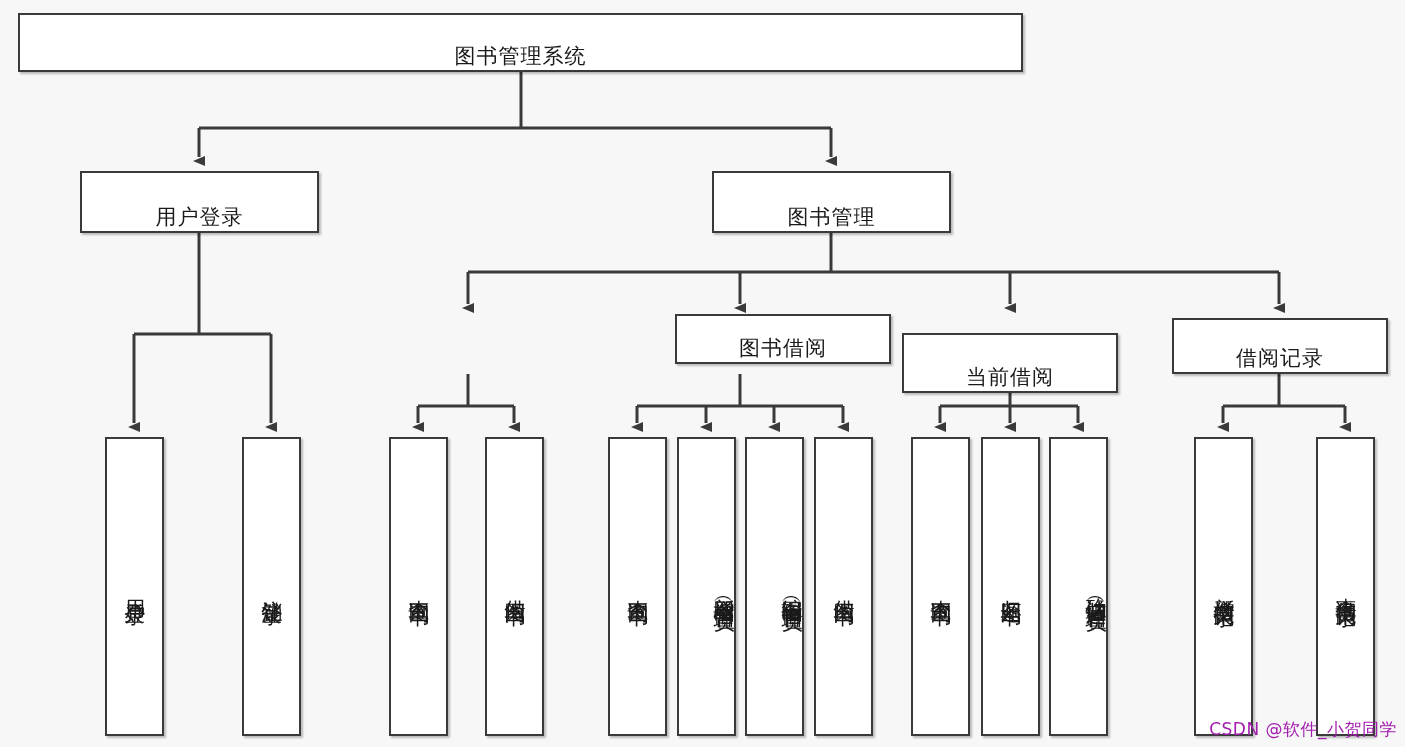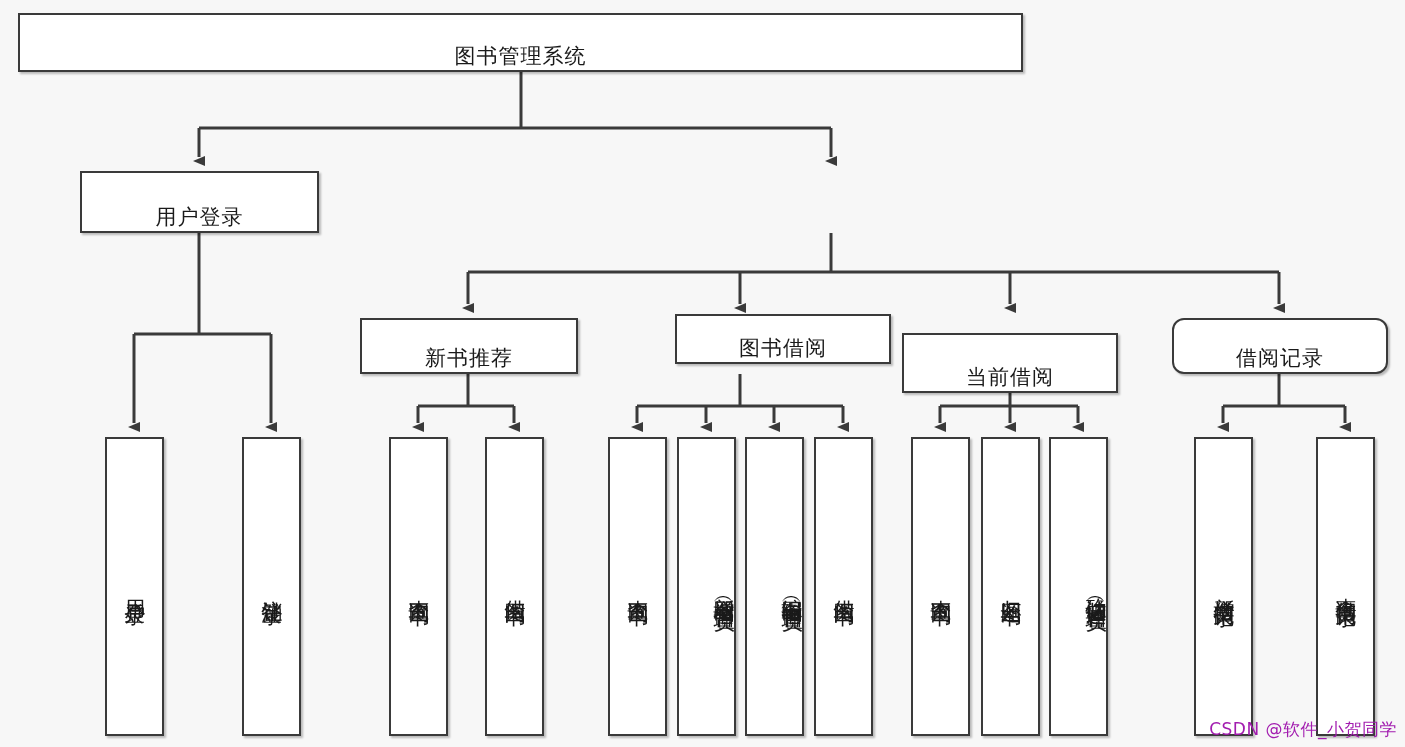--- a/index.html
+++ b/index.html
@@ -122,31 +122,31 @@
     </g>
   </svg>
 
   <div class="node-box horizontal" style="left:18px; top:13px; width:1005px; height:59px;">
     <span class="node-label">图书管理系统</span>
   </div>
 
   <div class="node-box horizontal" style="left:80px; top:171px; width:239px; height:62px;">
     <span class="node-label">用户登录</span>
   </div>
+  <div class="node-box horizontal" style="left:712px; top:171px; width:239px; height:62px;">
+    <span class="node-label">图书管理</span>
+  </div>
 
-  <div class="node-box horizontal" style="left:360px; top:318px; width:218px; height:56px;">
-    <span class="node-label">新书推荐</span>
-  </div>
   <div class="node-box horizontal" style="left:632px; top:314px; width:216px; height:50px;margin-left:43px;">
     <span class="node-label">图书借阅</span>
   </div>
   <div class="node-box horizontal" style="left:902px; top:333px; width:216px; height:60px;">
     <span class="node-label">当前借阅</span>
   </div>
-  <div class="node-box horizontal" style="left:1172px; top:318px; width:216px; height:56px;border-radius:12px;">
+  <div class="node-box horizontal" style="left:1172px; top:318px; width:216px; height:56px;">
     <span class="node-label">借阅记录</span>
   </div>
 
   <div class="node-box vertical centered" style="left:105px; top:437px; width:59px; height:299px;">
     <span class="node-label">用户登录</span>
   </div>
   <div class="node-box vertical centered" style="left:242px; top:437px; width:59px; height:299px;">
     <span class="node-label">注销登录</span>
   </div>
 

